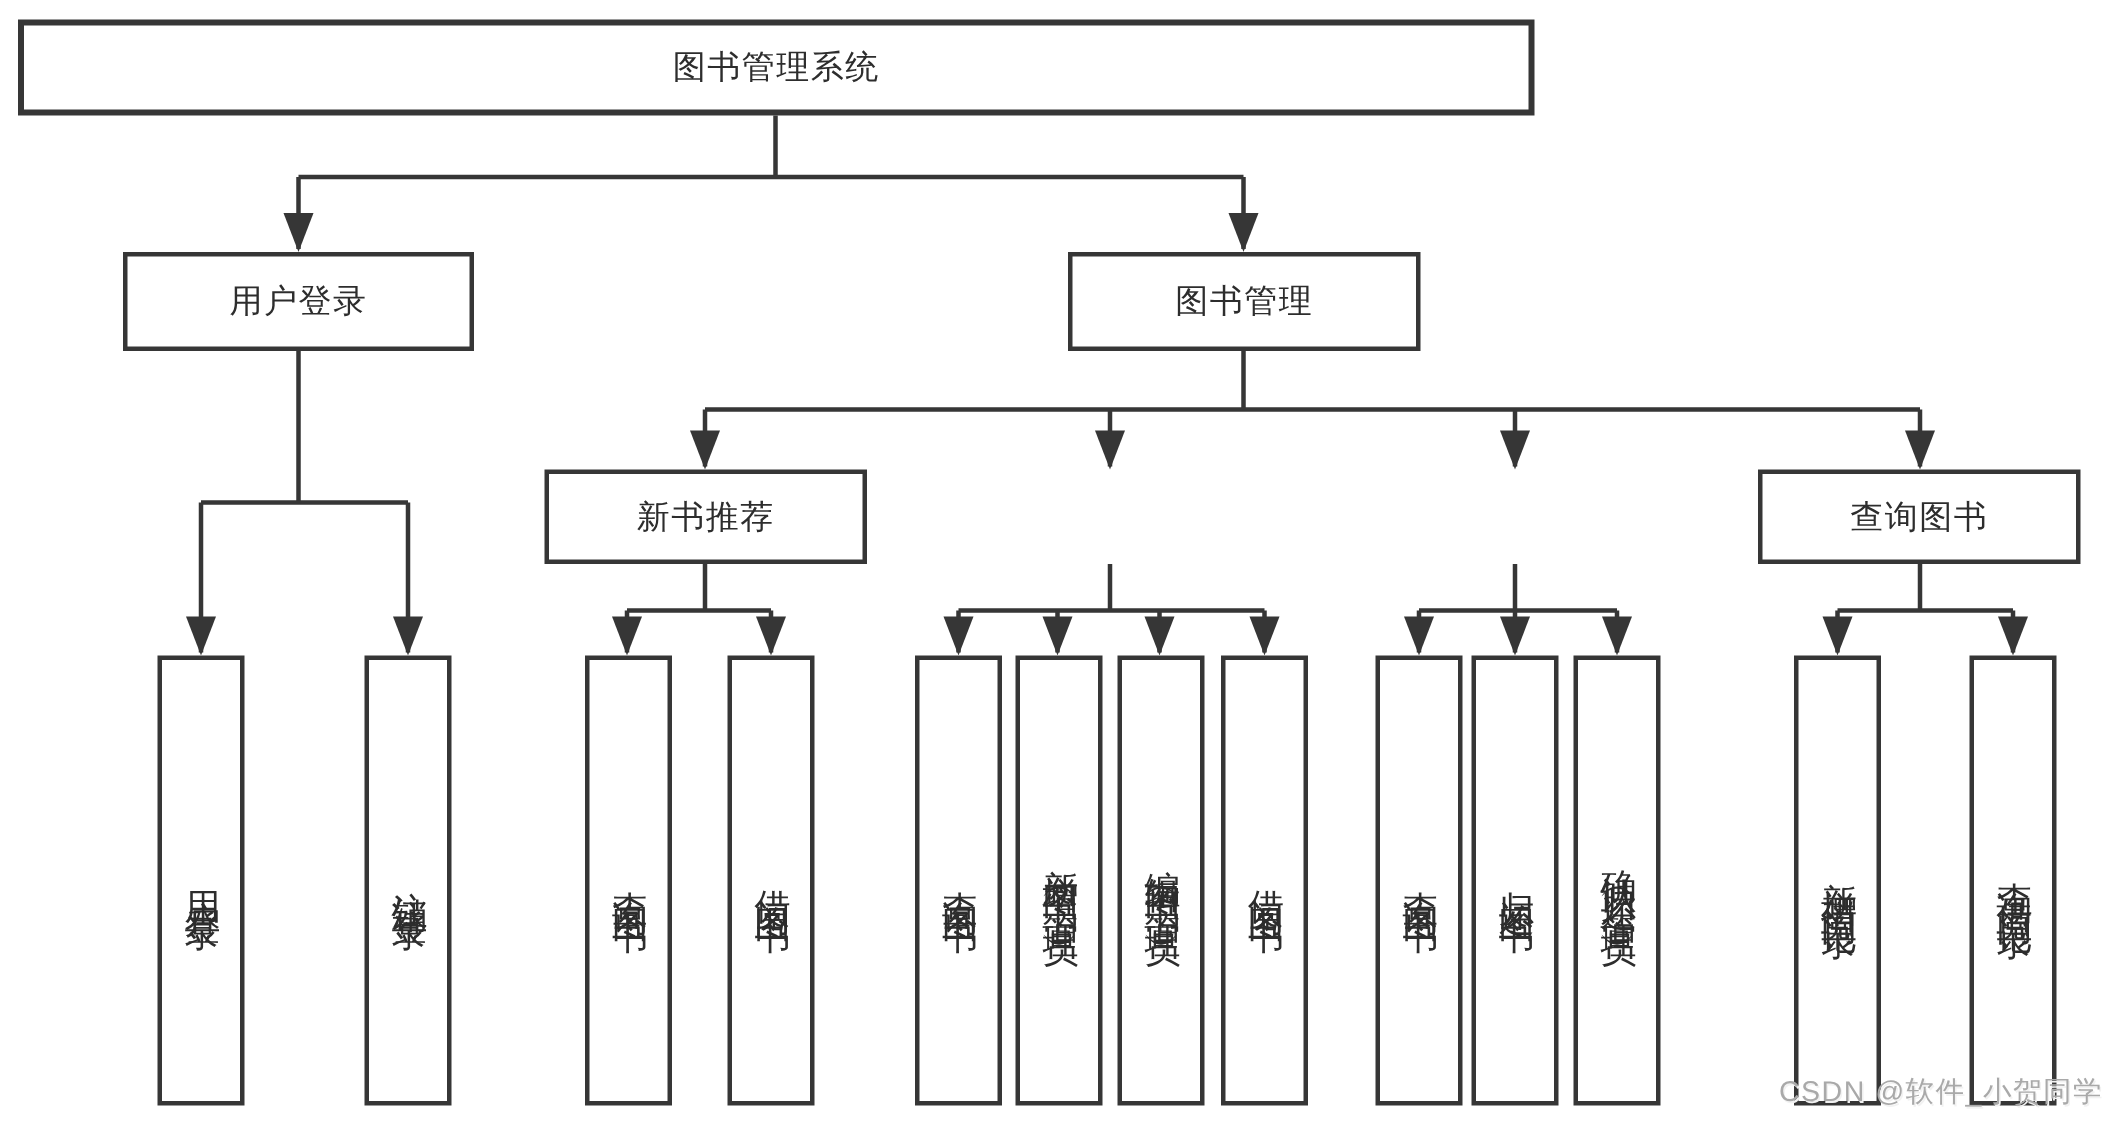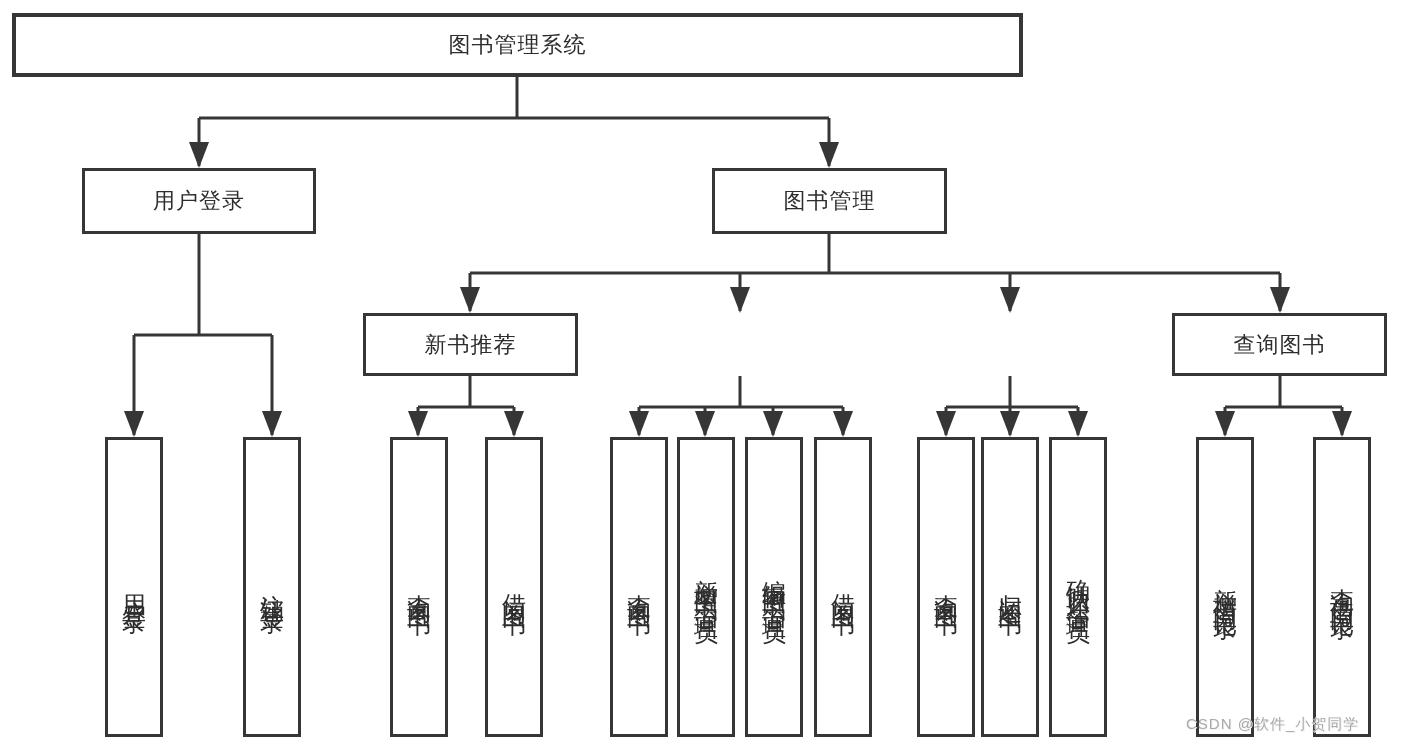--- a/index.html
+++ b/index.html
@@ -39,21 +39,21 @@
     letter-spacing: 6px;
     width: 58px;
     top: 437px;
     height: 300px;
   }
   .watermark {
     position: absolute;
     left: 1186px;
     top: 715px;
     z-index: 2;
-    font-size: 15px;
+    font-size: 19px;
     color: #a9a9a9;
     letter-spacing: 1px;
     white-space: nowrap;
     text-shadow: 1px 1px 0 #f2f2f2;
   }
 </style>
 </head>
 <body>
 
 <div class="canvas">

